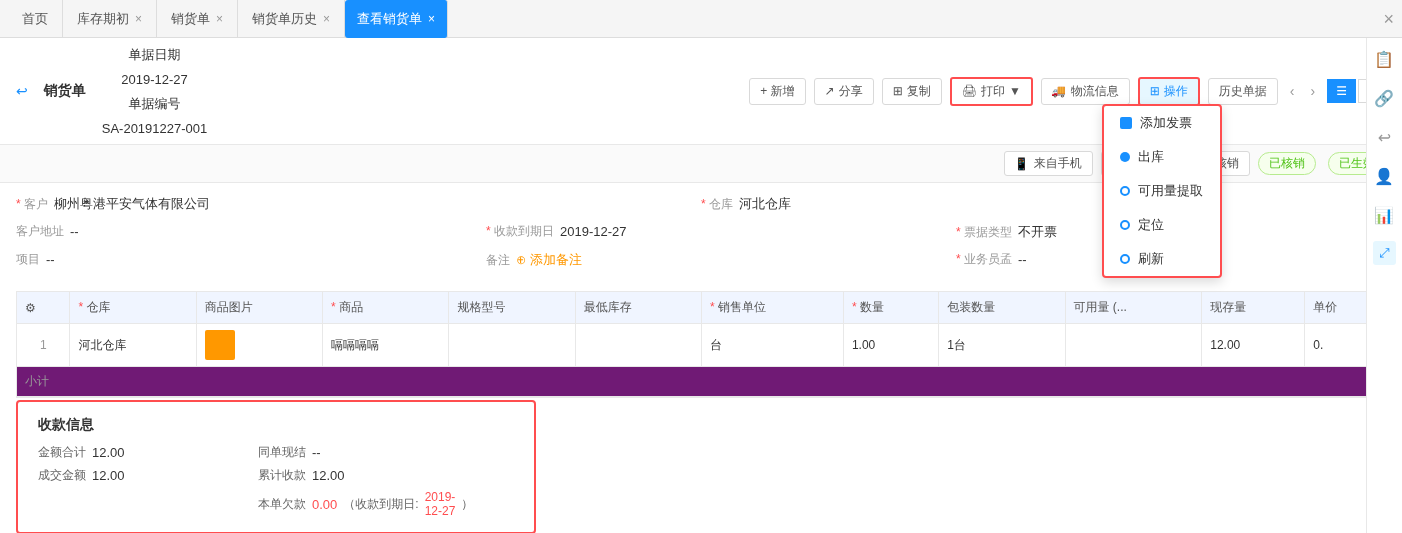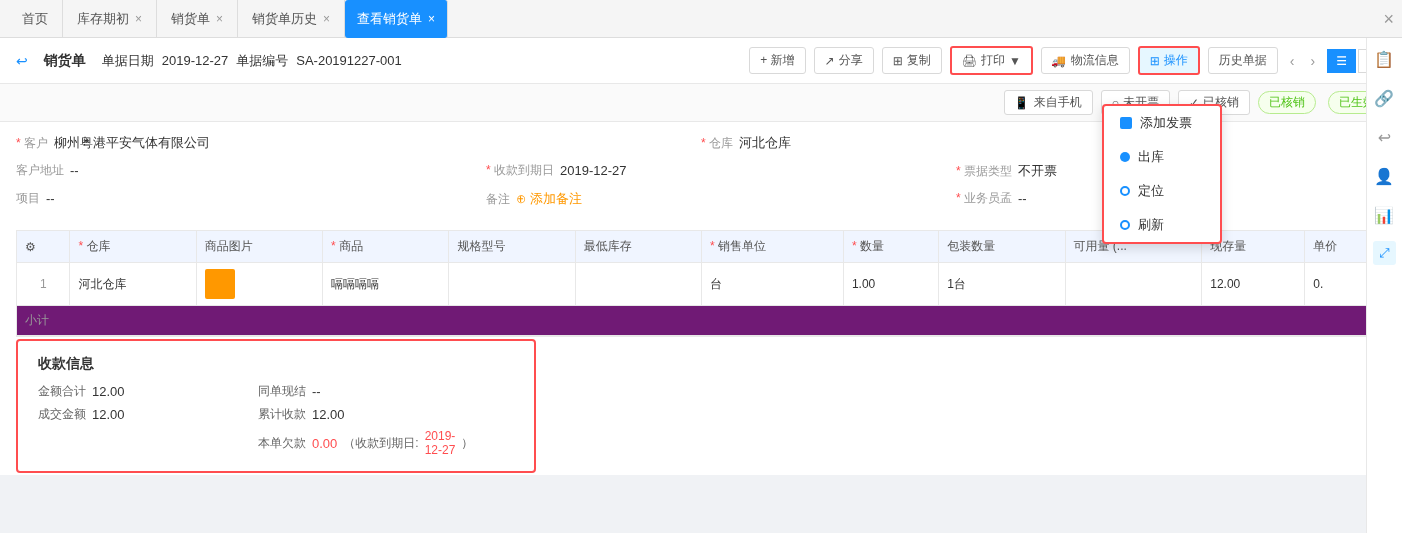--- a/index.html
+++ b/index.html
@@ -28,21 +28,21 @@
     .main-content { background: #fff; margin: 0; padding: 0; }
 
     
     .doc-header {
       display: flex; align-items: center; justify-content: space-between;
       padding: 8px 16px; border-bottom: 1px solid #e8e8e8; background: #fff;
     }
     .doc-header-left { display: flex; align-items: center; gap: 16px; }
     .doc-icon { color: #1890ff; font-size: 14px; }
     .doc-title { font-weight: 600; font-size: 14px; color: #333; }
-    .doc-meta { display: flex; align-items: center; gap: 8px; color: #666; font-size: 13px; }
+    .doc-meta { display: flex; align-items: center; gap: 8px; color: #666; font-size: 13px; flex-direction: column; }
     .doc-meta span { color: #333; }
 
     .doc-header-right { display: flex; align-items: center; gap: 8px; }
     .btn-action {
       display: flex; align-items: center; gap: 4px; padding: 4px 10px;
       border: 1px solid #d9d9d9; border-radius: 3px; background: #fff;
       cursor: pointer; font-size: 12px; color: #555; white-space: nowrap;
     }
     .btn-action.active-btn { background: #1890ff; color: #fff; border-color: #1890ff; }
     .btn-action.red-border { border: 2px solid #ff4d4f; }
@@ -349,20 +349,24 @@
   <div class="dropdown-item">
     <span style="width:12px;height:12px;background:#1890ff;border-radius:2px;display:inline-block;"></span>
     <span>添加发票</span>
   </div>
   <div class="dropdown-item">
     <span style="width:10px;height:10px;background:#1890ff;border-radius:50%;display:inline-block;"></span>
     <span>出库</span>
   </div>
   <div class="dropdown-item">
     <span style="width:10px;height:10px;border:2px solid #1890ff;border-radius:50%;display:inline-block;"></span>
+    <span>可用量提取</span>
+  </div>
+  <div class="dropdown-item">
+    <span style="width:10px;height:10px;border:2px solid #1890ff;border-radius:50%;display:inline-block;"></span>
     <span>定位</span>
   </div>
   <div class="dropdown-item">
     <span style="width:10px;height:10px;border:2px solid #1890ff;border-radius:50%;display:inline-block;"></span>
     <span>刷新</span>
   </div>
 </div>
 
 <div class="right-sidebar">
   <span class="sidebar-icon">📋</span>

